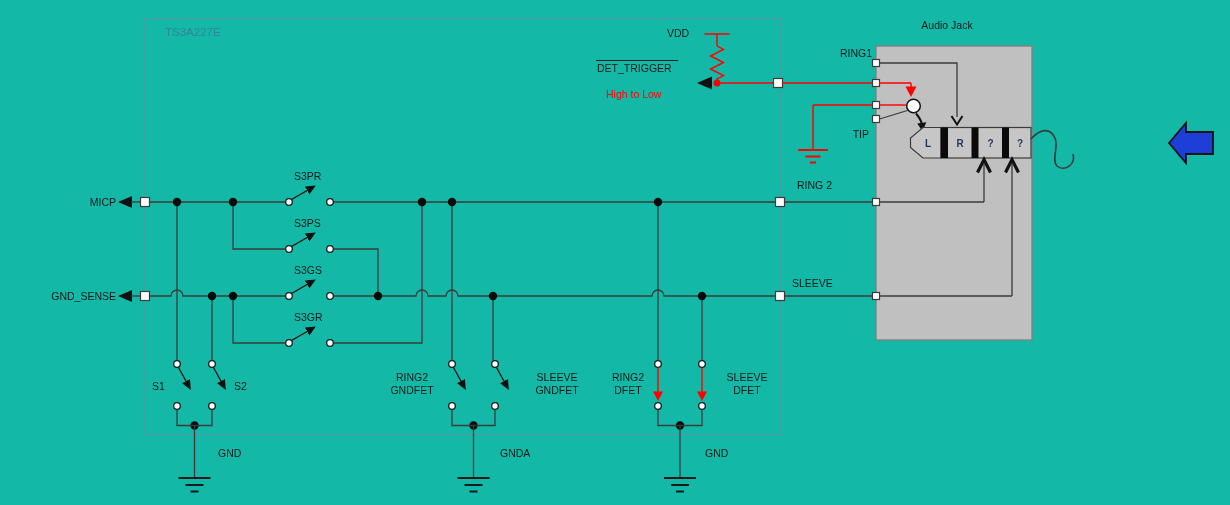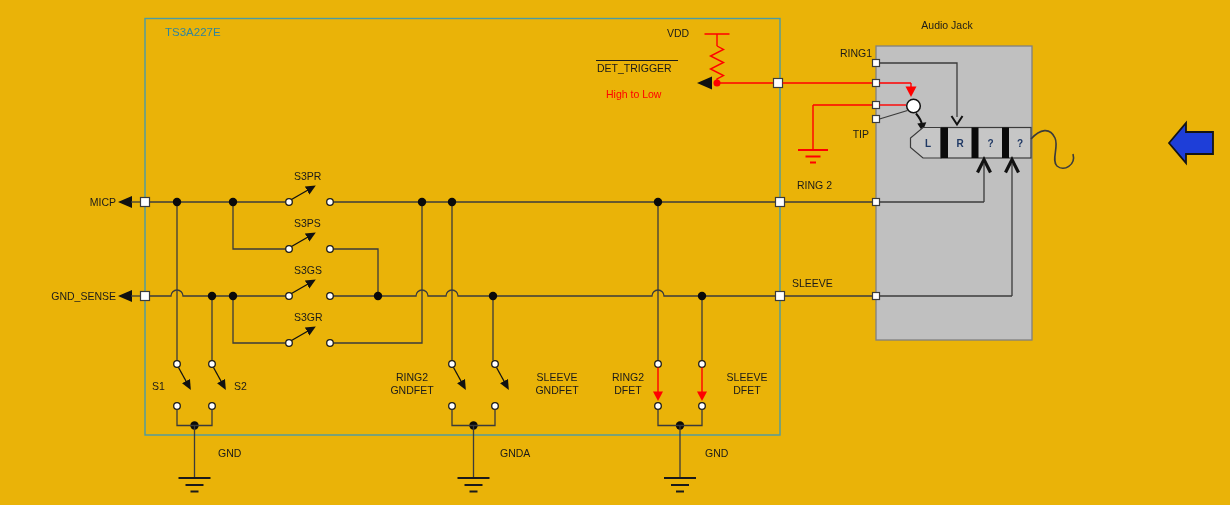--- a/index.html
+++ b/index.html
@@ -1,16 +1,16 @@
 <!DOCTYPE html>
 <html><head>
 <meta charset="utf-8">
 <style>
   html,body{margin:0;padding:0;background:#ffffff;}
-  .stage{position:relative;width:1230px;height:505px;background:#eab308;overflow:hidden;
+  .stage{position:relative;width:1230px;height:505px;background:#14b8a6;overflow:hidden;
          font-family:"Liberation Sans", sans-serif;}
   svg{position:absolute;left:0;top:0;}
   text{font-family:"Liberation Sans", sans-serif;fill:#1a1a1a;font-size:10.5px;}
   .teal-text{fill:#31859C;font-size:11.5px;}
   .red-text{fill:#FF0000;}
   .plug-text{fill:#1F3864;font-weight:bold;font-size:10px;}
   .wire{stroke:#3B3B3B;stroke-width:1.3;fill:none;}
   .wire-red{stroke:#FF0000;stroke-width:1.4;fill:none;}
   .contact{fill:#ffffff;stroke:#1a1a1a;stroke-width:1.3;}
   .dot{fill:#0a0a0a;}

